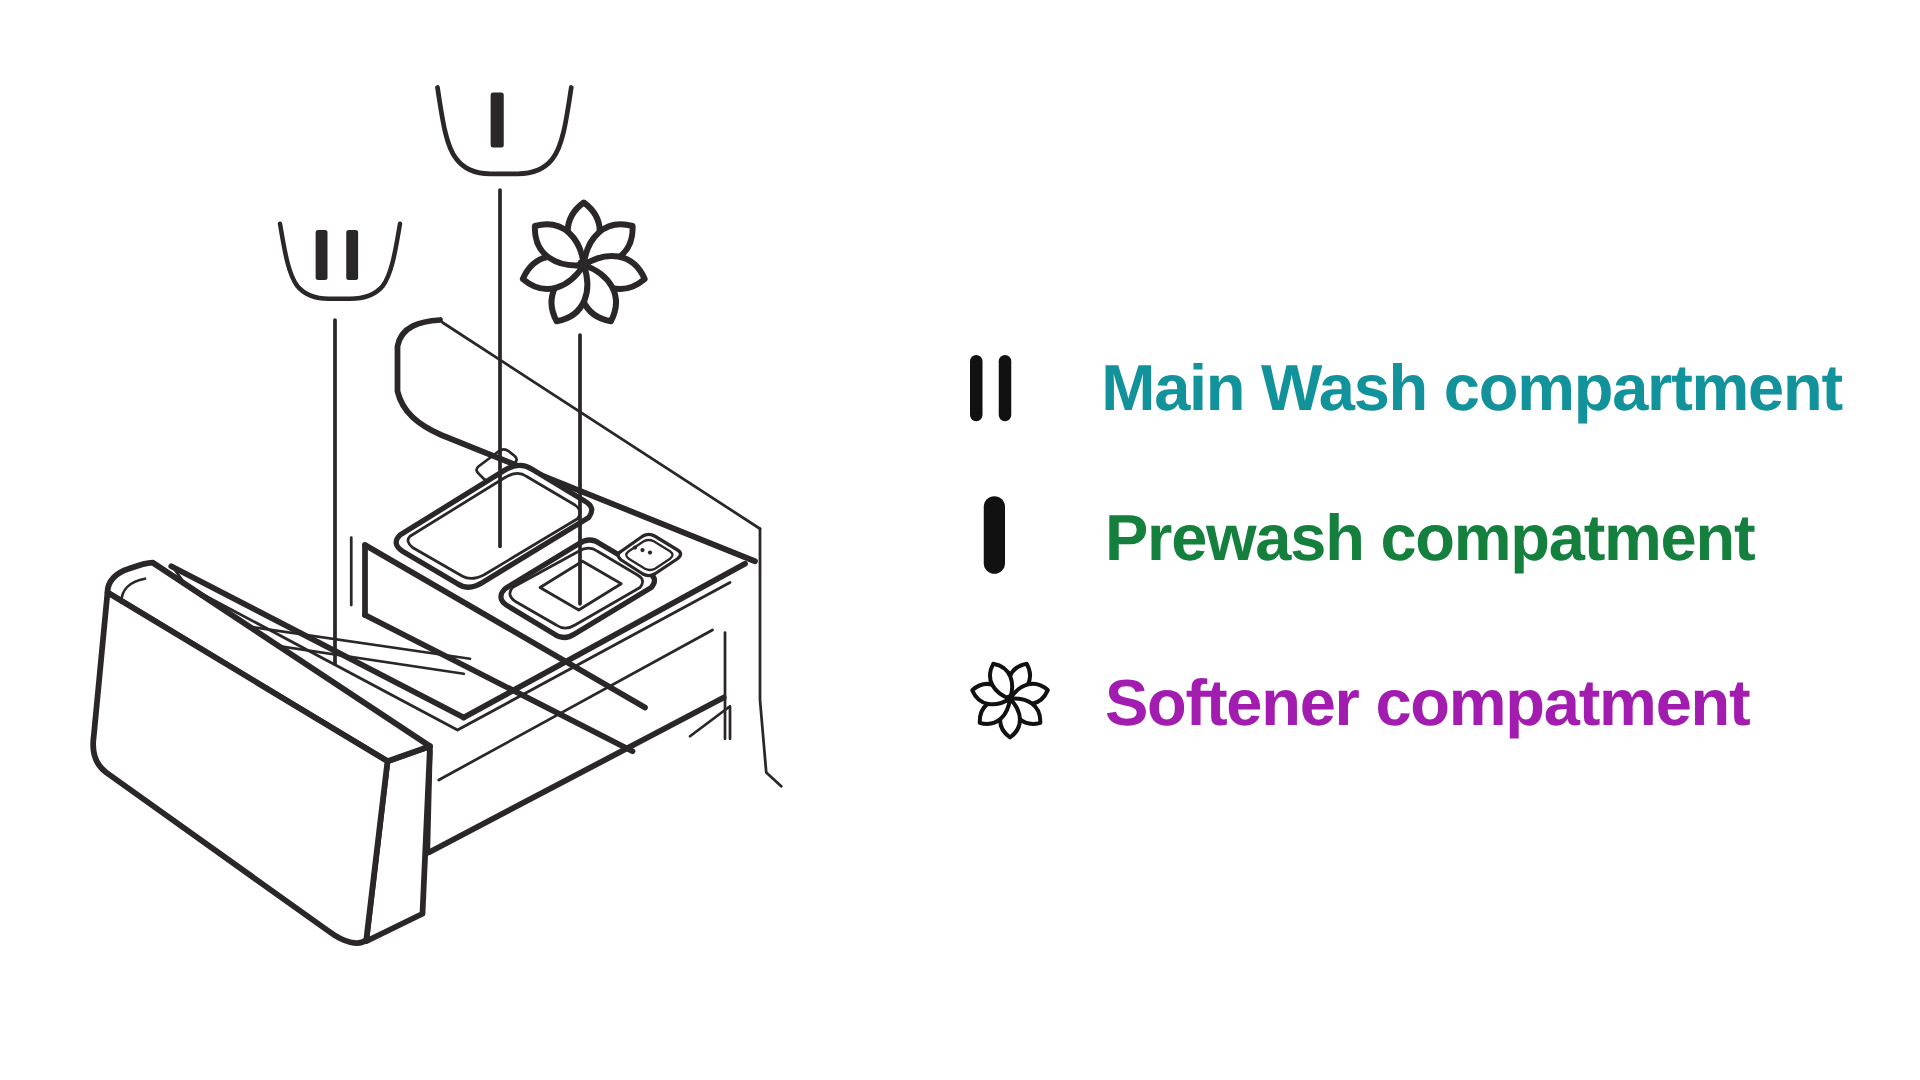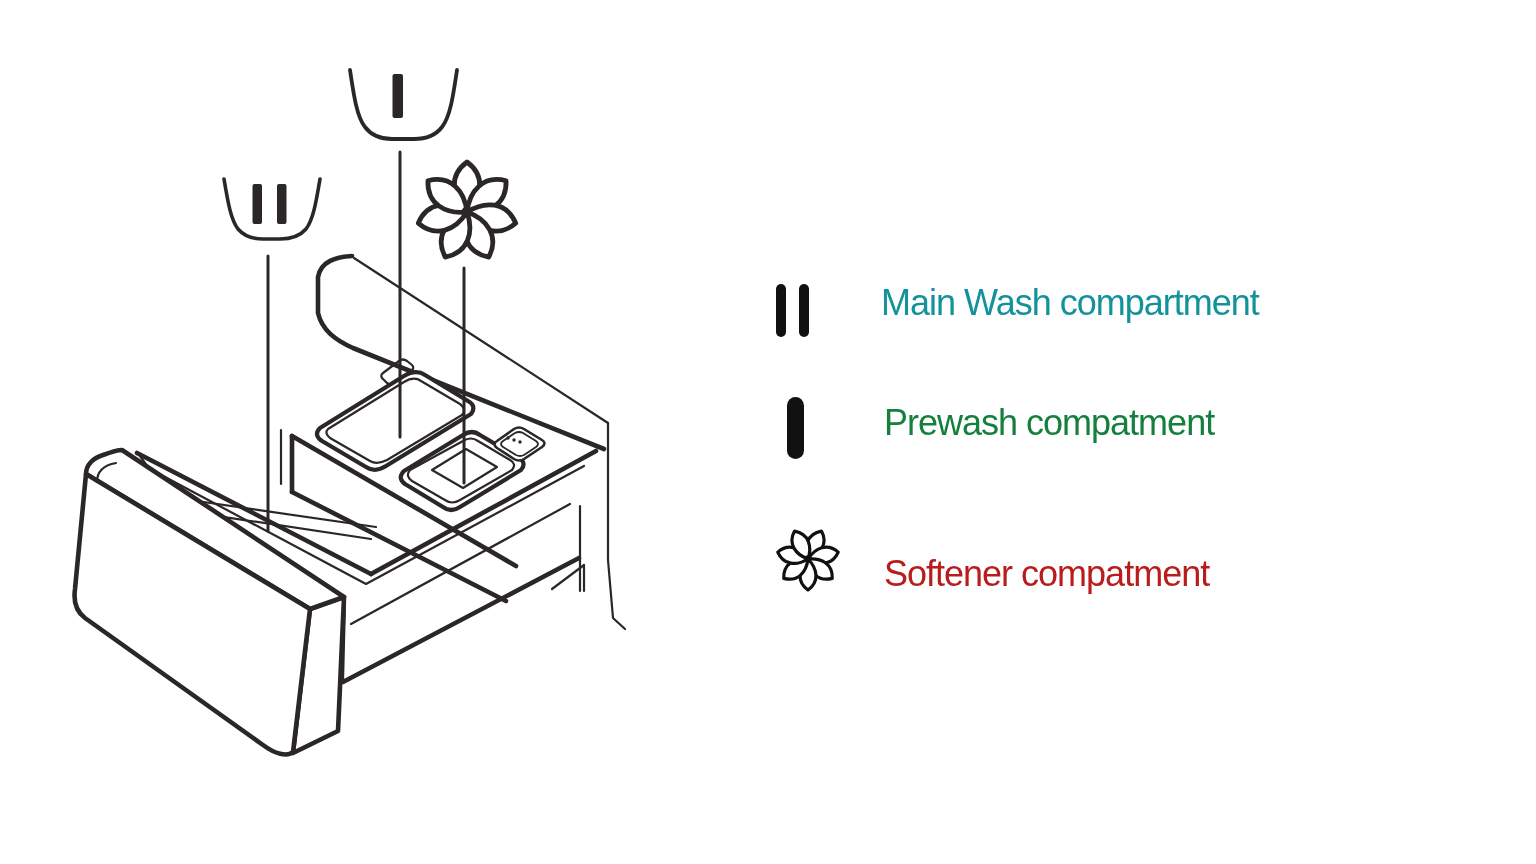--- a/index.html
+++ b/index.html
@@ -4,22 +4,22 @@
 <style>
   html,body{margin:0;padding:0;}
   body{
     width:1536px;height:864px;position:relative;overflow:hidden;
     background:#ffffff;font-family:"Liberation Sans",sans-serif;
   }
   #stage{position:absolute;inset:0;}
   #drawer-art{position:absolute;left:0;top:0;}
   .legend-label{
     position:absolute;
-    font-weight:normal;
-    font-size:36px;
+    font-weight:bold;
+    font-size:52px;
     letter-spacing:-1px;
     color:#12929A;
     white-space:nowrap;
     line-height:1;
   }
   .legend-icon{position:absolute;}
 </style>
 </head>
 <body>
 
@@ -120,16 +120,16 @@
         <path transform="rotate(0)" d="M0,0 C-9.3,-9.5 -11.8,-22.5 0,-31 C11.8,-22.5 9.3,-9.5 0,0 Z"></path>
         <path transform="rotate(51.4)" d="M0,0 C-9.3,-9.5 -11.8,-22.5 0,-31 C11.8,-22.5 9.3,-9.5 0,0 Z"></path>
         <path transform="rotate(102.9)" d="M0,0 C-9.3,-9.5 -11.8,-22.5 0,-31 C11.8,-22.5 9.3,-9.5 0,0 Z"></path>
         <path transform="rotate(154.3)" d="M0,0 C-9.3,-9.5 -11.8,-22.5 0,-31 C11.8,-22.5 9.3,-9.5 0,0 Z"></path>
         <path transform="rotate(205.7)" d="M0,0 C-9.3,-9.5 -11.8,-22.5 0,-31 C11.8,-22.5 9.3,-9.5 0,0 Z"></path>
         <path transform="rotate(257.1)" d="M0,0 C-9.3,-9.5 -11.8,-22.5 0,-31 C11.8,-22.5 9.3,-9.5 0,0 Z"></path>
         <path transform="rotate(308.6)" d="M0,0 C-9.3,-9.5 -11.8,-22.5 0,-31 C11.8,-22.5 9.3,-9.5 0,0 Z"></path>
         <circle cx="0" cy="0" r="3.5" fill="#111111" stroke="none"></circle>
       </g>
     </svg>
-    <div class="legend-label" style="left: 884px; top: 556px; color: #b91c1c;">Softener compatment</div>
+    <div class="legend-label" style="left: 884px; top: 537px; color: #a21caf;">Softener compatment</div>
   </div>
 
 </div>
 
 </body></html>

